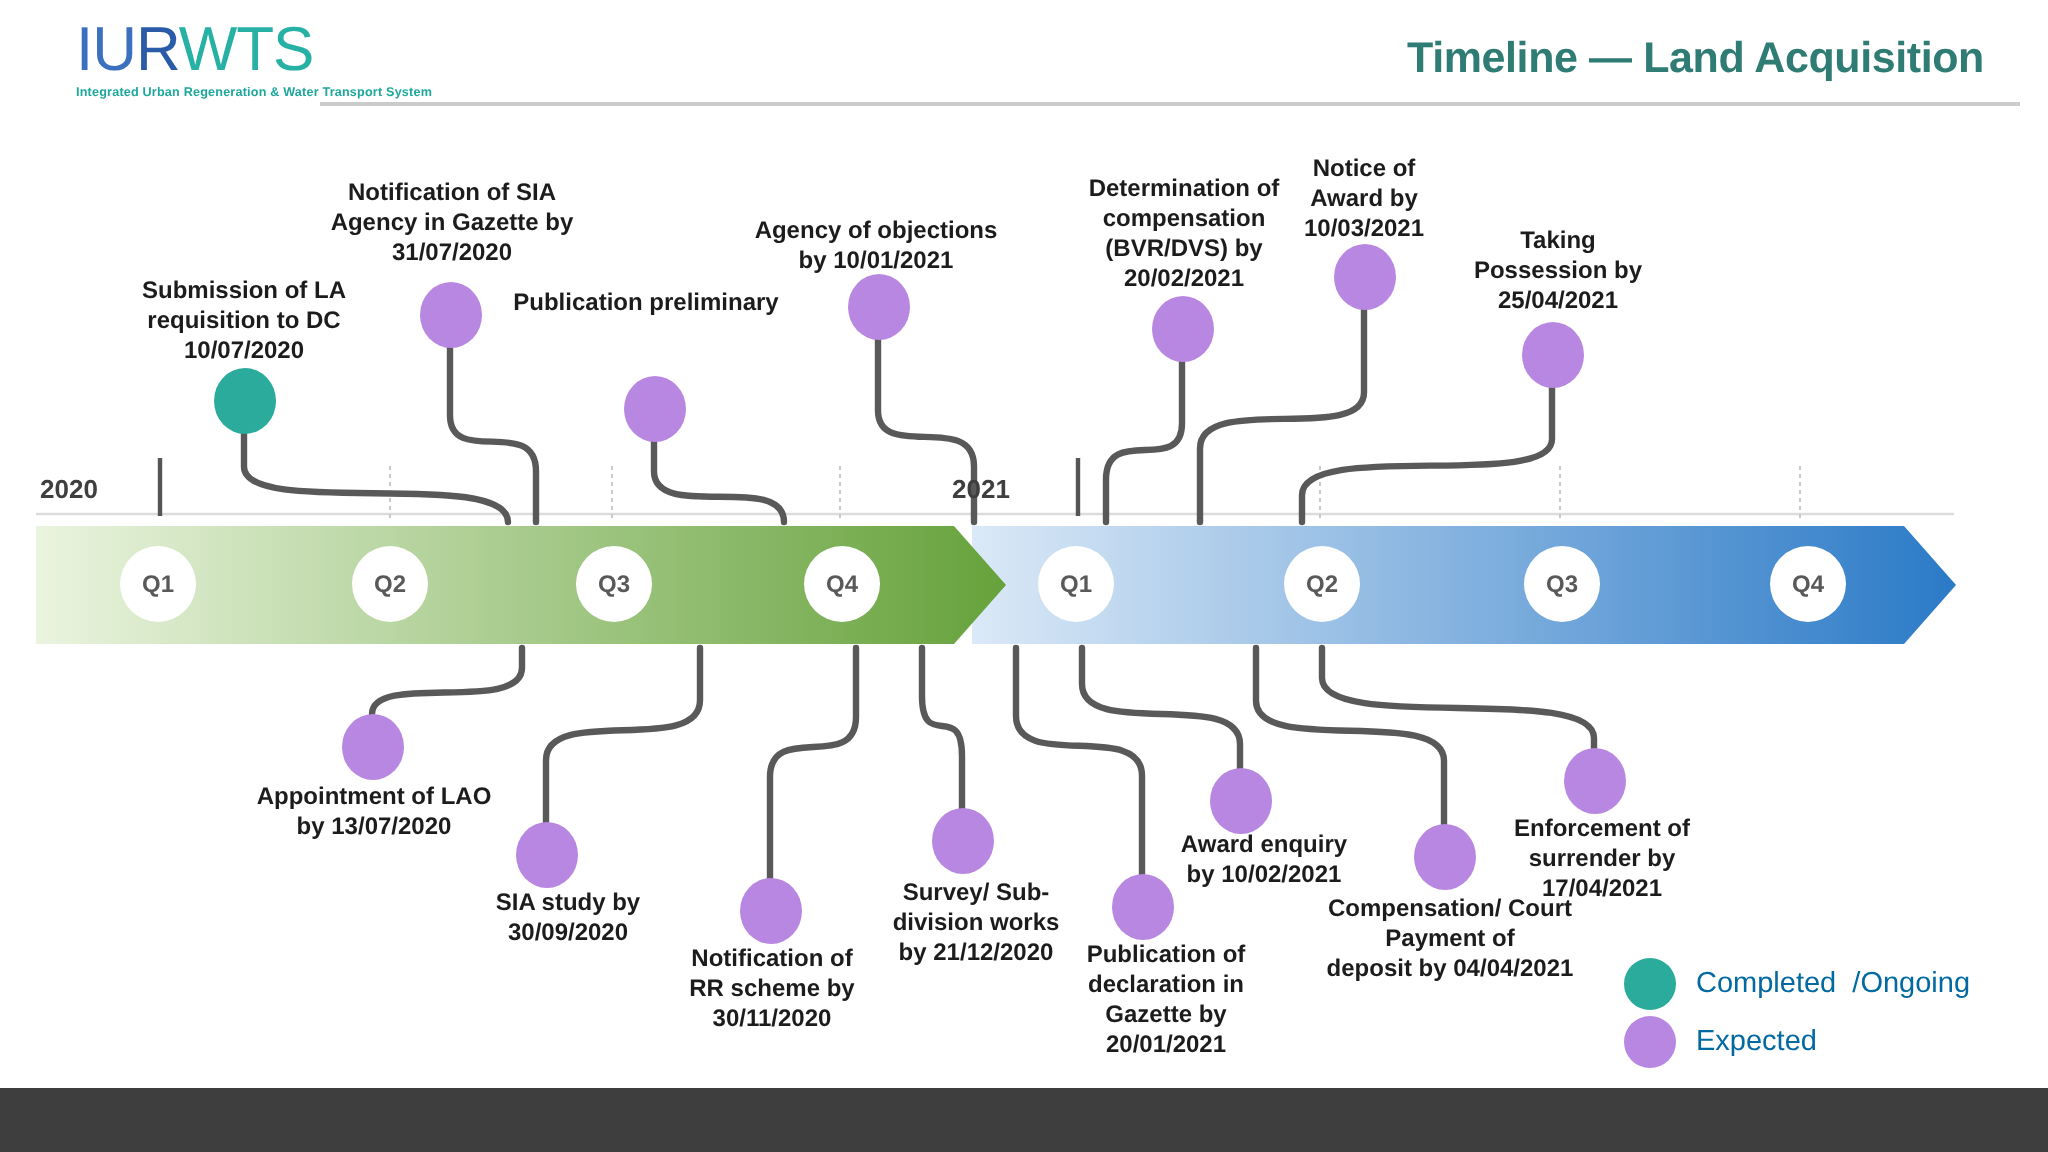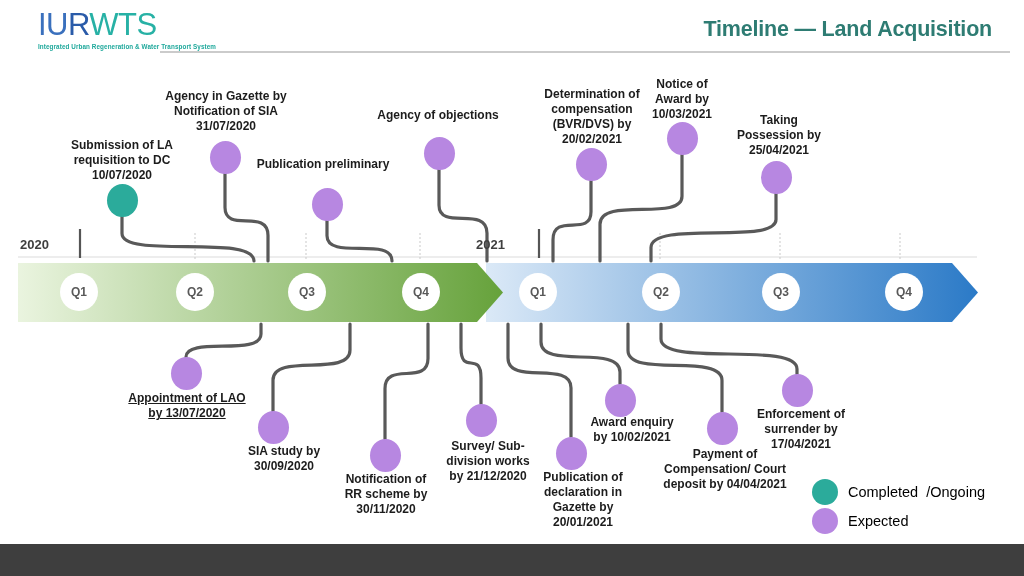--- a/index.html
+++ b/index.html
@@ -37,21 +37,21 @@
   .event-text{
     position:absolute;z-index:4;text-align:center;
     font-size:12px;font-weight:700;color:#1C1C1C;line-height:15px;
   }
   
   .legend{position:absolute;left:812px;top:479px;z-index:4;}
   .legend-row{display:flex;align-items:center;margin-bottom:3px;}
   .legend-dot{width:26px;height:26px;border-radius:50%;margin-right:10px;flex:0 0 auto;}
   .legend-dot.completed{background:#2BAB9B;}
   .legend-dot.expected{background:#B787E1;}
-  .legend-label{font-size:14.5px;color:#000000;white-space:pre;}
+  .legend-label{font-size:14.5px;color:#0369a1;white-space:pre;}
   
   .footer-bar{position:absolute;left:0;top:544px;width:1024px;height:32px;background:#3E3E3E;z-index:5;}
 </style>
 </head>
 <body>
 
 <div class="slide">
 
   <div class="logo">
     <div class="logo-text"><span class="logo-iu">IU</span><span class="logo-r">R</span><span class="logo-wts">WTS</span></div>
@@ -104,31 +104,32 @@
     </div>
   <div id="event-layer">
       <div class="event-dot" style="left: 106.5px; top: 183.5px; background: rgb(43, 171, 155);"></div>
       <div class="event-text" style="left: 47px; top: 138px; width: 150px;">
         <div>Submission of LA</div>
         <div>requisition to DC</div>
         <div>10/07/2020</div>
       </div>
       <div class="event-dot" style="left: 209.5px; top: 140.5px; background: rgb(183, 135, 225);"></div>
       <div class="event-text" style="left: 138.5px; top: 89px; width: 175px;">
+        <div>Notification of SIA</div>
         <div>Agency in Gazette by</div>
-        <div>Notification of SIA</div>
         <div>31/07/2020</div>
       </div>
       <div class="event-dot" style="left: 311.5px; top: 187.5px; background: rgb(183, 135, 225);"></div>
-      <div class="event-text" style="left: 225.5px; top: 144px; width: 195px; margin-top: 13px;">
+      <div class="event-text" style="left: 225.5px; top: 144px; width: 195px;">
         <div>Publication preliminary</div>
       </div>
       <div class="event-dot" style="left: 423.5px; top: 136.5px; background: rgb(183, 135, 225);"></div>
       <div class="event-text" style="left: 353px; top: 108px; width: 170px;">
         <div>Agency of objections</div>
+        <div>by 10/01/2021</div>
       </div>
       <div class="event-dot" style="left: 575.5px; top: 147.5px; background: rgb(183, 135, 225);"></div>
       <div class="event-text" style="left: 527px; top: 87px; width: 130px;">
         <div>Determination of</div>
         <div>compensation</div>
         <div>(BVR/DVS) by</div>
         <div>20/02/2021</div>
       </div>
       <div class="event-dot" style="left: 666.5px; top: 121.5px; background: rgb(183, 135, 225);"></div>
       <div class="event-text" style="left: 634.5px; top: 77px; width: 95px;">
@@ -136,21 +137,21 @@
         <div>Award by</div>
         <div>10/03/2021</div>
       </div>
       <div class="event-dot" style="left: 760.5px; top: 160.5px; background: rgb(183, 135, 225);"></div>
       <div class="event-text" style="left: 719px; top: 113px; width: 120px;">
         <div>Taking</div>
         <div>Possession by</div>
         <div>25/04/2021</div>
       </div>
       <div class="event-dot" style="left: 170.5px; top: 356.5px; background: rgb(183, 135, 225);"></div>
-      <div class="event-text" style="left: 102px; top: 391px; width: 170px; text-decoration: underline;">
+      <div class="event-text" style="left: 102px; top: 391px; width: 170px;">
         <div>Appointment of LAO</div>
         <div>by 13/07/2020</div>
       </div>
       <div class="event-dot" style="left: 257.5px; top: 410.5px; background: rgb(183, 135, 225);"></div>
       <div class="event-text" style="left: 226.5px; top: 444px; width: 115px;">
         <div>SIA study by</div>
         <div>30/09/2020</div>
       </div>
       <div class="event-dot" style="left: 369.5px; top: 438.5px; background: rgb(183, 135, 225);"></div>
       <div class="event-text" style="left: 323.5px; top: 472px; width: 125px;">
@@ -171,22 +172,22 @@
         <div>Gazette by</div>
         <div>20/01/2021</div>
       </div>
       <div class="event-dot" style="left: 604.5px; top: 383.5px; background: rgb(183, 135, 225);"></div>
       <div class="event-text" style="left: 567px; top: 415px; width: 130px;">
         <div>Award enquiry</div>
         <div>by 10/02/2021</div>
       </div>
       <div class="event-dot" style="left: 706.5px; top: 411.5px; background: rgb(183, 135, 225);"></div>
       <div class="event-text" style="left: 632.5px; top: 447px; width: 185px;">
+        <div>Compensation/ Court</div>
         <div>Payment of</div>
-        <div>Compensation/ Court</div>
         <div>deposit by 04/04/2021</div>
       </div>
       <div class="event-dot" style="left: 781.5px; top: 373.5px; background: rgb(183, 135, 225);"></div>
       <div class="event-text" style="left: 731px; top: 407px; width: 140px;">
         <div>Enforcement of</div>
         <div>surrender by</div>
         <div>17/04/2021</div>
       </div>
     </div>
 

